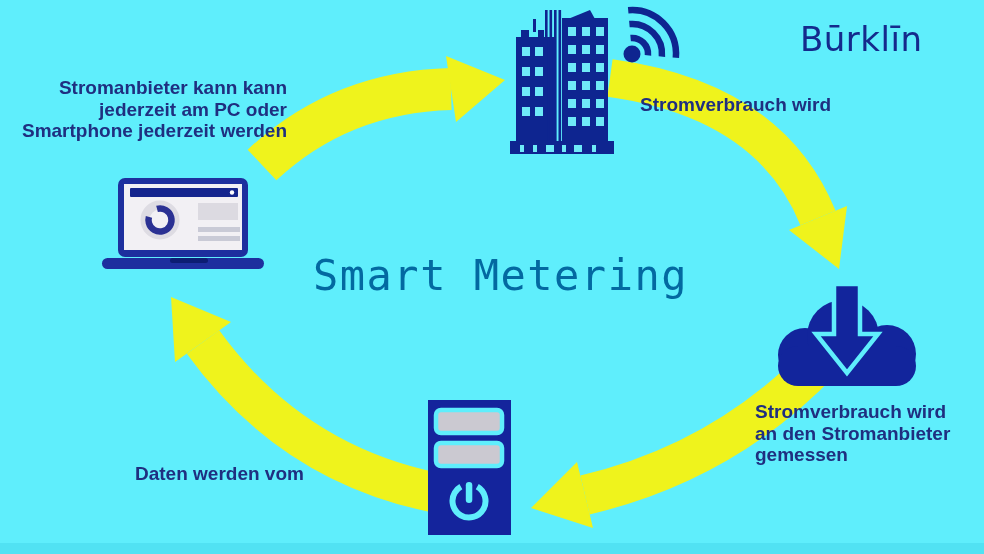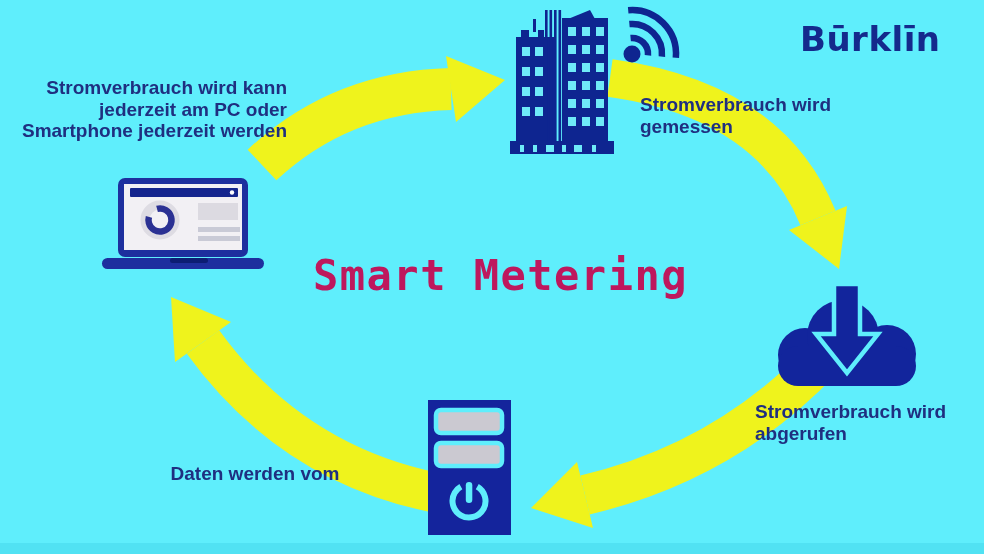--- a/index.html
+++ b/index.html
@@ -15,32 +15,32 @@
     color:#1F2F80;
     font-size:19px;
     font-weight:bold;
     line-height:21.5px;
     z-index:3;
   }
   .title{
     position:absolute;
     left:313px;top:251px;
     font-family:"DejaVu Sans Mono","Liberation Mono",monospace;
-    font-weight:bold;
+    font-weight:normal;
     font-size:42px;
     letter-spacing:1.5px;
-    color:#be185d;
+    color:#0369a1;
     z-index:3;
     white-space:nowrap;
   }
   .logo{
     position:absolute;
     left:800px;top:19px;
     font-family:"DejaVu Sans","Liberation Sans",sans-serif;
-    font-weight:bold;
+    font-weight:normal;
     font-size:34px;
     letter-spacing:0.5px;
     color:#142A8C;
     z-index:3;
     white-space:nowrap;
   }
   .icon{position:absolute;z-index:2;}
   .arrows{position:absolute;left:0;top:0;z-index:1;}
   .bottom-strip{
     position:absolute;left:0;bottom:0;width:984px;height:11px;
@@ -171,32 +171,32 @@
       <circle cx="41" cy="103" r="16.5" fill="none" stroke="#5FEEFC" stroke-width="6" stroke-dasharray="86 18" transform="rotate(-60 41 103)"></circle>
       <rect x="37.8" y="84" width="6.5" height="21" rx="3.2" fill="#5FEEFC"></rect>
     </g>
   </svg>
 
   <div class="logo">Būrklīn</div>
 
   <div class="title">Smart Metering</div>
 
   <div class="annotation" style="left:7px;top:77px;width:280px;text-align:right;">
-    <div>Stromverbrauch wird kann</div>
+    <div>Stromanbieter kann kann</div>
     <div>jederzeit am PC oder</div>
     <div>Smartphone jederzeit werden</div>
   </div>
 
   <div class="annotation" style="left:640px;top:94px;width:250px;text-align:left;">
     <div>Stromverbrauch wird</div>
-    <div>gemessen</div>
   </div>
 
   <div class="annotation" style="left:755px;top:401px;width:230px;text-align:left;">
     <div>Stromverbrauch wird</div>
-    <div>abgerufen</div>
-  </div>
-
-  <div class="annotation" style="left:135px;top:463px;width:240px;text-align:center;">
+    <div>an den Stromanbieter</div>
+    <div>gemessen</div>
+  </div>
+
+  <div class="annotation" style="left:135px;top:463px;width:240px;text-align:left;">
     <div>Daten werden vom</div>
   </div>
 
 </div>
 
 </body></html>

